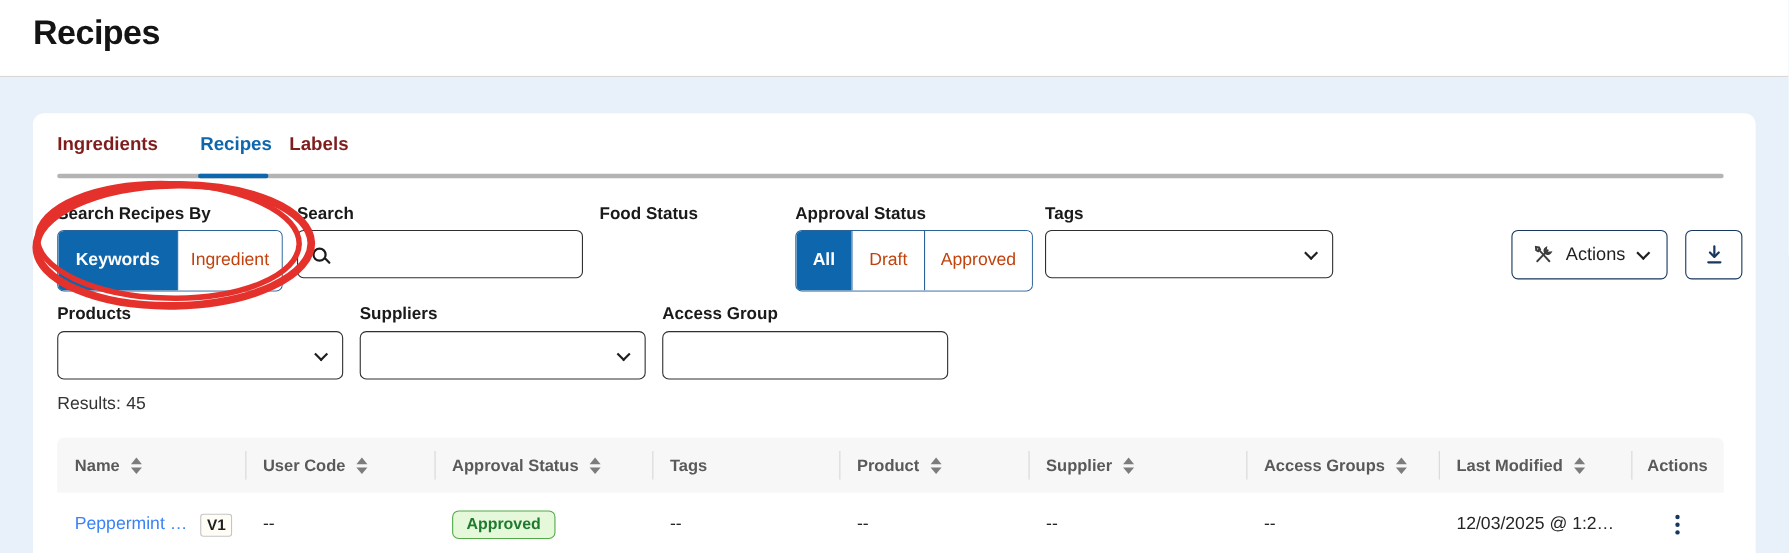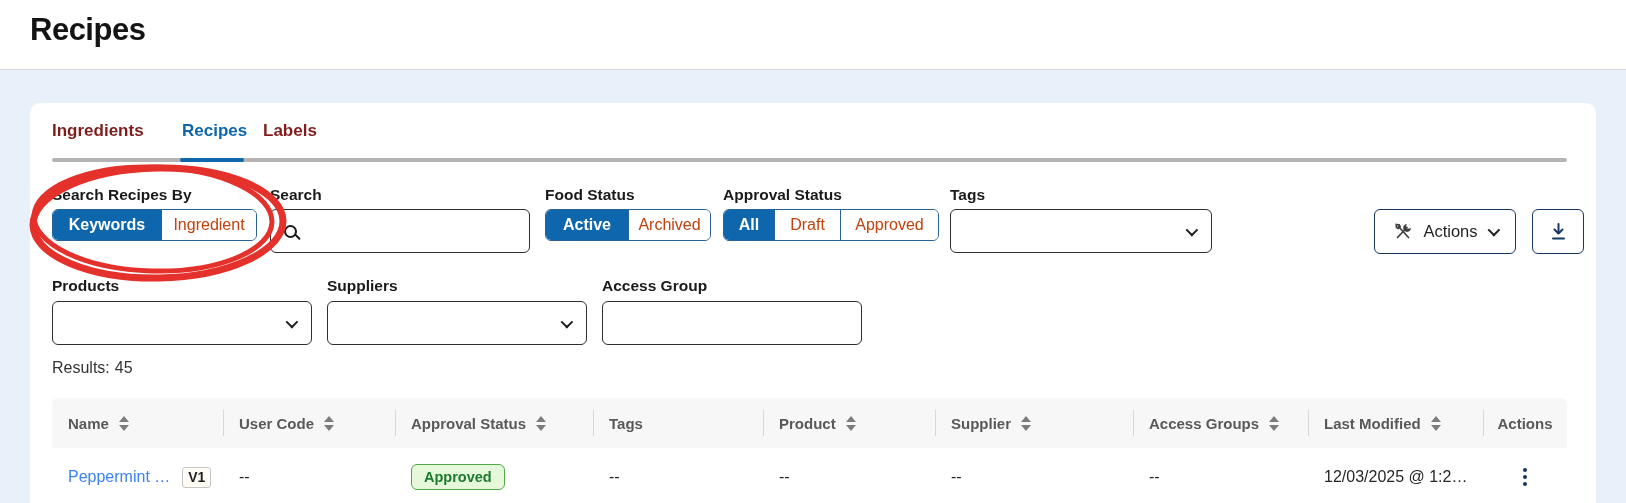--- a/index.html
+++ b/index.html
@@ -29,21 +29,21 @@
   
   .tab{position:absolute;top:18px;font-size:17px;font-weight:700;color:#7f1d1d;cursor:pointer}
   .tab.active{color:#0e67ac}
   .tab-underline{position:absolute;left:22px;top:55px;width:1515px;height:4px;background:#b4b4b4;border-radius:2px}
   .tab-underline-active{position:absolute;left:150px;top:55px;width:64px;height:4px;background:#0e67ac;border-radius:2px}
 
   
   .flabel{position:absolute;font-size:15.5px;font-weight:700;color:#1a1a1a;white-space:nowrap}
 
   
-  .toggle{position:absolute;top:106px;display:flex;height:32px;border:1px solid #2b6399;border-radius:6px;overflow:hidden;background:#fff}
+  .toggle{position:absolute;top:106px;display:flex;height:56px;border:1px solid #2b6399;border-radius:6px;overflow:hidden;background:#fff}
   .seg{display:flex;align-items:center;justify-content:center;font-size:16px;color:#c2410c;border-left:1px solid #2b6399;cursor:pointer;background:#fff}
   .seg:first-child{border-left:none}
   .seg.sel{background:#0e67ac;color:#fff;font-weight:700}
 
   
   .box{position:absolute;height:44px;background:#fff;border:1px solid #2f2f2f;border-radius:6px;display:flex;align-items:center}
   .row1{top:106px}.row2{top:198px}
   .box input{border:none;outline:none;flex:1;height:100%;font-size:16px;font-family:inherit;background:transparent;padding:0 10px 0 8px;min-width:0}
   .selectbox{justify-content:flex-end;padding-right:16px;cursor:pointer}
 
@@ -119,24 +119,20 @@
   <div class="toggle" style="left:22px">
     <div class="seg sel" style="width:108px">Keywords</div>
     <div class="seg" style="width:95px">Ingredient</div>
   </div>
 
   <div class="box row1" style="left:240px;width:260px">
     <span class="mag"></span>
     <input type="text" value="" style="">
   </div>
 
-  <div class="toggle" style="left:515px">
-    <div class="seg sel" style="width:82px">Active</div>
-    <div class="seg" style="width:82px">Archived</div>
-  </div>
 
   <div class="toggle" style="left:693px">
     <div class="seg sel" style="width:50px">All</div>
     <div class="seg" style="width:66px">Draft</div>
     <div class="seg" style="width:98px">Approved</div>
   </div>
 
   <div class="box row1 selectbox" style="left:920px;width:262px">
     <span class="chev"></span>
   </div>

